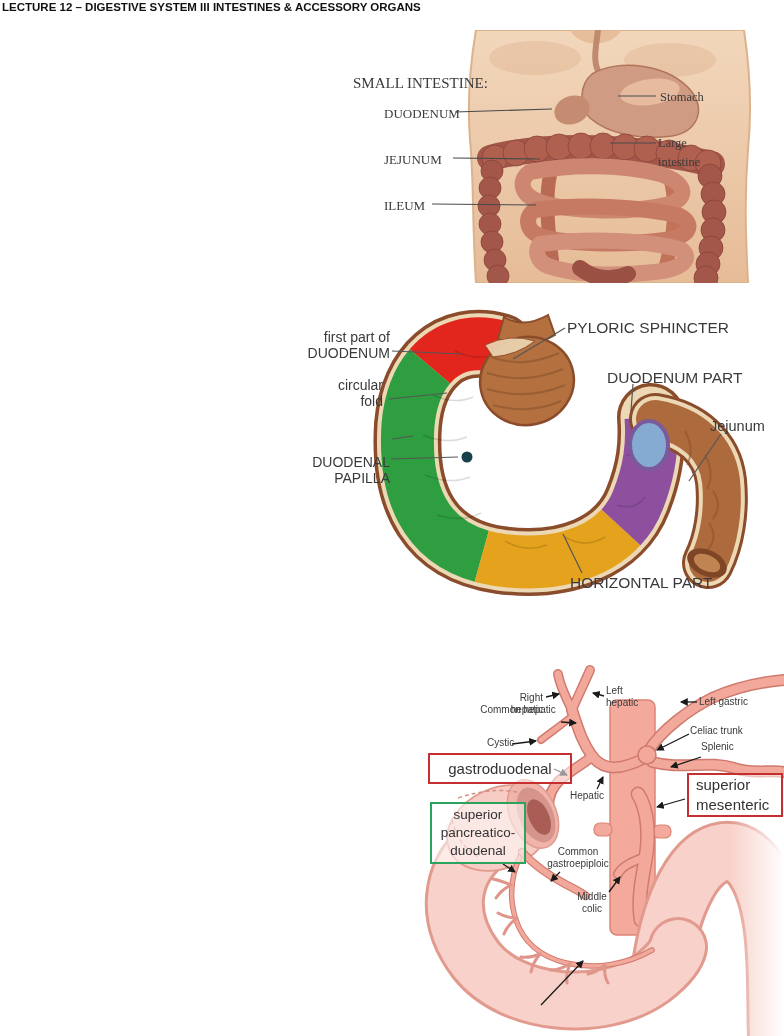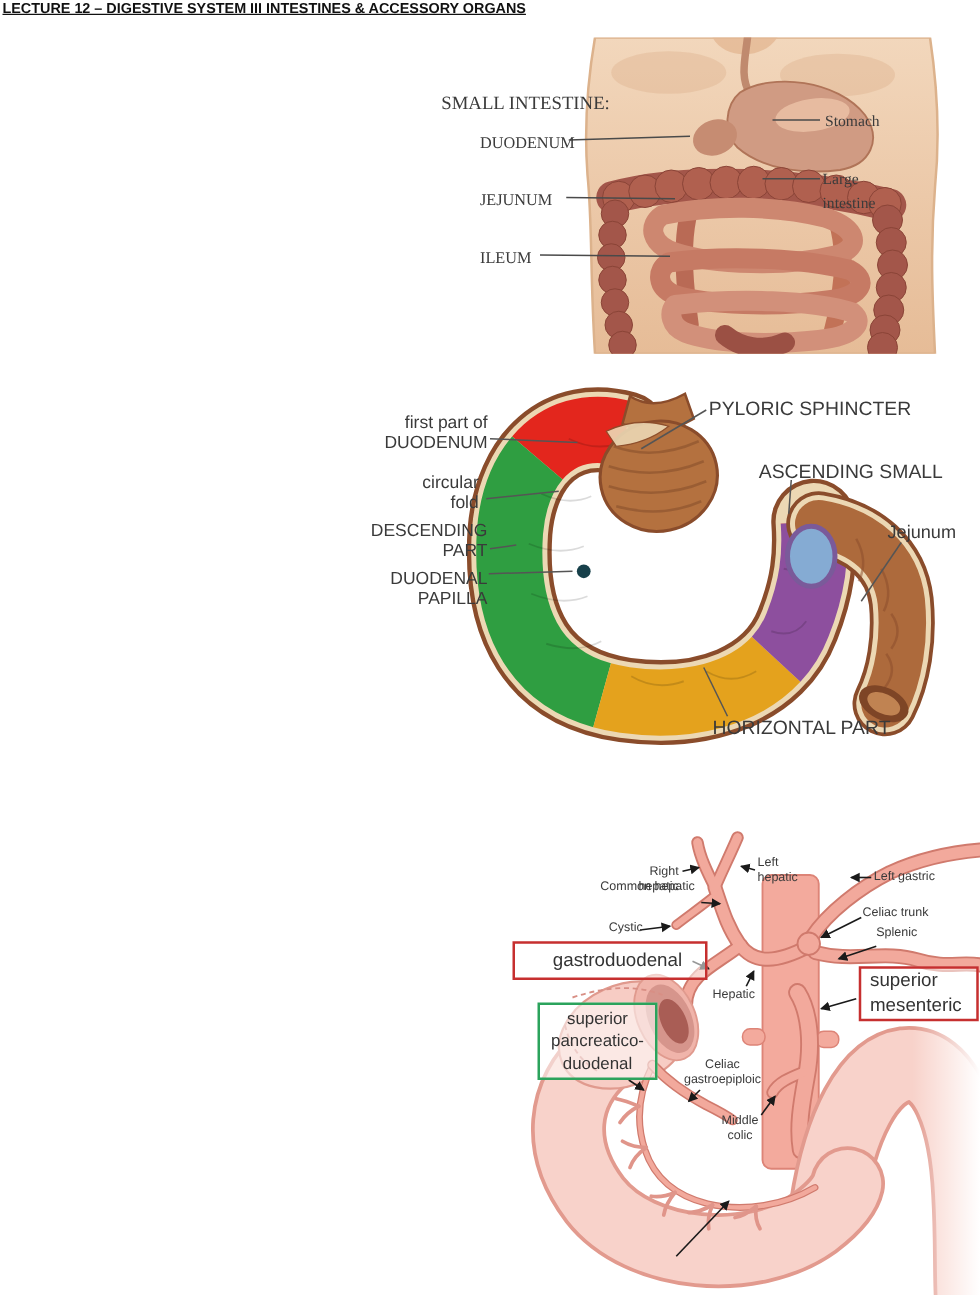--- a/index.html
+++ b/index.html
@@ -1,21 +1,21 @@
 <!DOCTYPE html>
 <html><head>
 <meta charset="utf-8">
 <style>
   html,body{margin:0;padding:0;background:#ffffff;}
   body{width:784px;height:1036px;position:relative;overflow:hidden;
        font-family:"Liberation Sans",sans-serif;}
   .abs{position:absolute;}
   
   #page-title{left:2px;top:1px;font-size:11.5px;font-weight:bold;color:#111;
-      text-decoration:underline;letter-spacing:0px;white-space:nowrap;}
+      letter-spacing:0px;white-space:nowrap;}
   
   .figure{position:absolute;}
   
   .f1-label{position:absolute;font-family:"Liberation Serif",serif;color:#3b3b3b;
       white-space:pre-line;line-height:1.55;}
   
   .f2-label{position:absolute;color:#3a3a3a;white-space:pre-line;line-height:1.15;}
   .ra{text-align:right;}
   
   .f3-label{position:absolute;font-size:10px;color:#3a3a3a;white-space:pre-line;
@@ -185,26 +185,24 @@
       <line x1="378" y1="79" x2="376" y2="106"></line>
       <line x1="466" y1="129" x2="434" y2="176"></line>
       <line x1="327" y1="268" x2="308" y2="229"></line>
     </g>
   </svg>
 
   <div class="f2-label ra" style="left:40px;top:24px;width:95px;font-size:14px;">first part of
 DUODENUM</div>
   <div class="f2-label ra" style="left:40px;top:72px;width:88px;font-size:14px;">circular
 fold</div>
-  <div class="f2-label ra" style="left:30px;top:111px;width:105px;font-size:14px;">DESCENDING
-PART</div>
   <div class="f2-label ra" style="left:40px;top:149px;width:95px;font-size:14px;">DUODENAL
 PAPILLA</div>
   <div class="f2-label" style="left:312px;top:14px;font-size:15.5px;">PYLORIC SPHINCTER</div>
-  <div class="f2-label" style="left:352px;top:64px;font-size:15.5px;">ASCENDING SMALL</div>
+  <div class="f2-label" style="left:352px;top:64px;font-size:15.5px;">DUODENUM PART</div>
   <div class="f2-label" style="left:455px;top:113px;font-size:14.5px;">Jejunum</div>
   <div class="f2-label" style="left:315px;top:269px;font-size:15.5px;">HORIZONTAL PART</div>
 </div>
 
 <div class="figure" style="left:400px;top:660px;width:384px;height:376px;">
 
   <svg width="384" height="376" viewBox="0 0 384 376">
     <defs>
       <marker id="ah" markerWidth="8" markerHeight="8" refX="5.2" refY="3" orient="auto">
         <path d="M0,0 L6,3 L0,6 Z" fill="#1a1a1a"></path>
@@ -301,24 +299,24 @@
 
   <div class="f3-label" style="left:85px;top:32px;width:58px;text-align:right;">Right hepatic</div>
   <div class="f3-label" style="left:206px;top:25px;">Left
 hepatic</div>
   <div class="f3-label" style="left:299px;top:36px;">Left gastric</div>
   <div class="f3-label" style="left:78px;top:44px;width:80px;text-align:center;">Common hepatic</div>
   <div class="f3-label" style="left:87px;top:77px;width:40px;text-align:left;">Cystic</div>
   <div class="f3-label" style="left:290px;top:65px;">Celiac trunk</div>
   <div class="f3-label" style="left:301px;top:81px;">Splenic</div>
   <div class="f3-label" style="left:170px;top:130px;">Hepatic</div>
-  <div class="f3-label" style="left:140px;top:186px;width:76px;text-align:center;">Celiac
+  <div class="f3-label" style="left:140px;top:186px;width:76px;text-align:center;">Common
 gastroepiploic</div>
   <div class="f3-label" style="left:172px;top:231px;width:40px;text-align:center;">Middle
 colic</div>
 
-  <div class="f3-box box-red" style="left:10px;top:93px;width:140px;height:27px;font-size:15px;padding-left:12px;">gastroduodenal</div>
+  <div class="f3-box box-red" style="left:28px;top:93px;width:140px;height:27px;font-size:15px;">gastroduodenal</div>
   <div class="f3-box box-red" style="left:287px;top:113px;width:96px;height:44px;font-size:15px;justify-content:flex-start;text-align:left;padding-left:7px;box-sizing:border-box;line-height:1.35;">superior
 mesenteric</div>
   <div class="f3-box box-green" style="left:30px;top:142px;width:92px;height:58px;font-size:13.5px;line-height:1.35;">superior
 pancreatico-
 duodenal</div>
 </div>
 
 </body></html>

